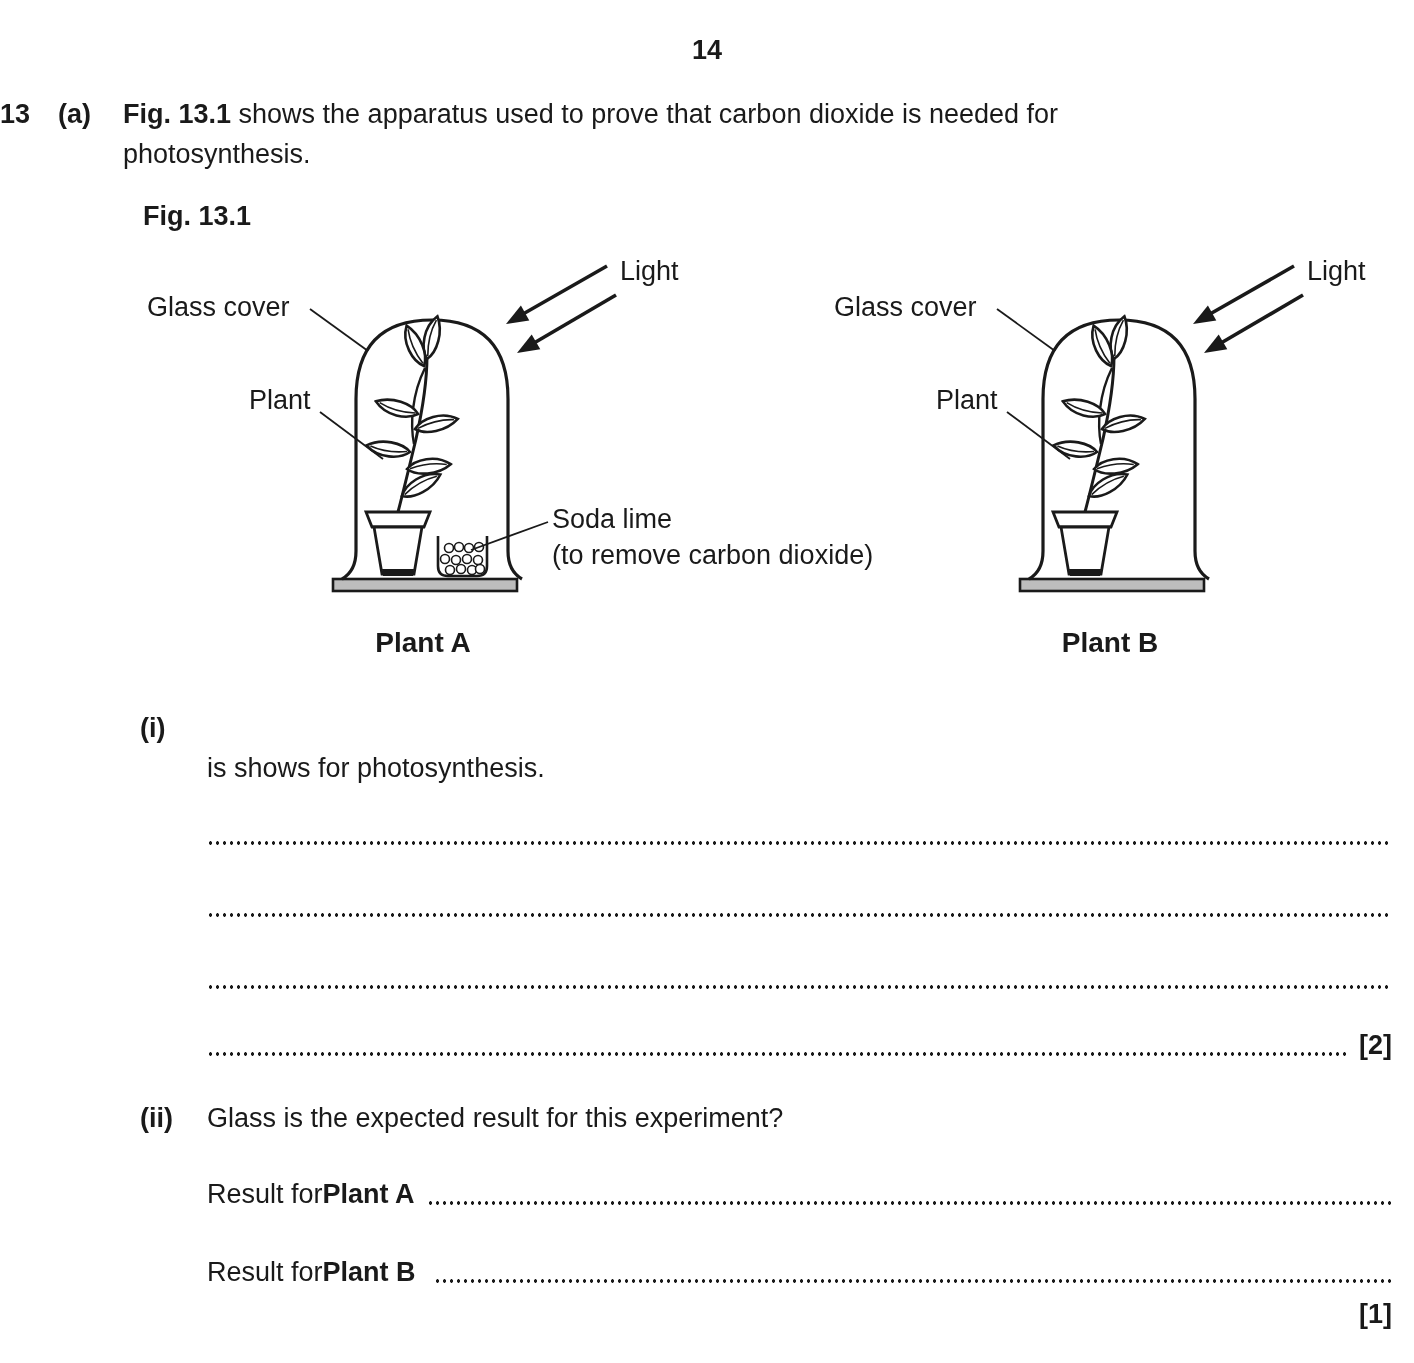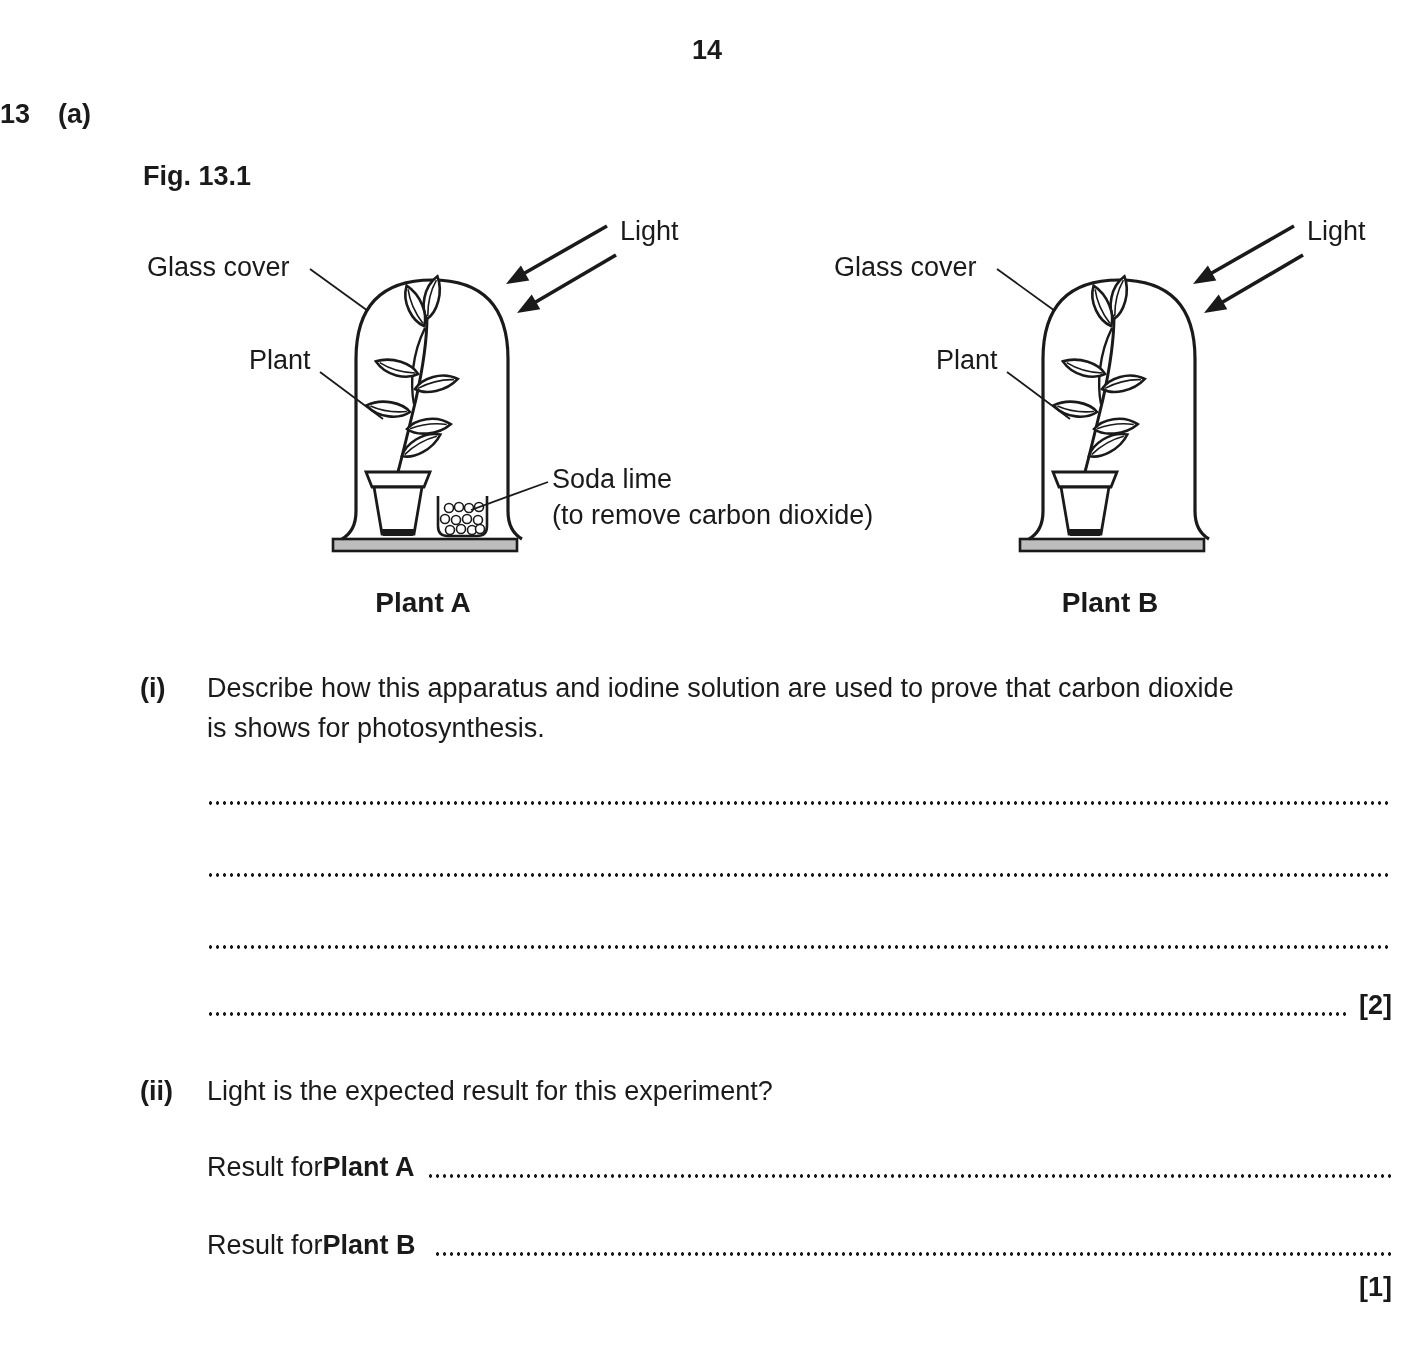--- a/index.html
+++ b/index.html
@@ -31,40 +31,43 @@
     height:6px;
     background-image:radial-gradient(circle, #1a1a1a 1.6px, rgba(0,0,0,0) 1.9px);
     background-size:7px 6px;
     background-repeat:repeat-x;
     background-position:left center;
   }
   .answer-line { margin-bottom:66px; }
   .marks-row { display:flex; align-items:flex-end; margin-top:38px; }
   .marks-row .dotline { flex:1; margin-bottom:5px; }
   .marks-row .marks { margin-left:10px; font-weight:bold; line-height:34px; }
-  .part2-row { margin-top:49px; }
+  .part2-row { margin-top:36px; }
   .result-row { display:flex; align-items:flex-end; margin-left:207px; width:1185px; }
   .result-row .prefix { white-space:pre; }
   .result-row .subject { font-weight:bold; }
   .result-row .dotline { flex:1; margin-left:12px; margin-bottom:8px; }
   .result-a { margin-top:36px; }
   .result-b { margin-top:38px; }
   .result-b .dotline { margin-left:18px; }
   .final-marks { text-align:right; margin-right:22px; margin-top:2px; font-weight:bold; }
 </style>
 </head>
 <body>
 
 <div class="page">
 
   <div class="page-number">14</div>
 
   <div class="q-row">
     <div class="q-num">13</div>
     <div class="q-part">(a)</div>
+    <div class="q-text"><span class="bold">Fig. 13.1</span><span> shows the apparatus used to prove that carbon dioxide is needed for</span><br>
+      <span>photosynthesis.</span>
+    </div>
   </div>
 
   <div class="fig-label">Fig. 13.1</div>
 
   <svg class="figure-svg" viewBox="0 0 1414 420">
     <defs>
       <g id="leaf">
         <path d="M0 0 C 9 -9 30 -12 44 -1 C 30 9 9 8 0 0 Z" fill="#ffffff" stroke="#1a1a1a" stroke-width="2.6"></path>
         <path d="M3 0 C 14 -3 28 -4 40 -1" fill="none" stroke="#1a1a1a" stroke-width="1.6"></path>
       </g>
@@ -161,38 +164,38 @@
       <text x="834" y="72" font-size="27">Glass cover</text>
       <text x="936" y="165" font-size="27">Plant</text>
       <text x="1307" y="36" font-size="27">Light</text>
       <text x="1110" y="408" font-size="28" font-weight="bold" text-anchor="middle">Plant B</text>
     </g>
   </svg>
 
   <div class="sub-row">
     <div class="sub-label">(i)</div>
     <div class="sub-text">
-      <span>Describe how this apparatus and iodine solution are used to prove that carbon dioxide</span><br>
+      <br>
       <span>is shows for photosynthesis.</span>
     </div>
   </div>
 
   <div class="answer-block">
     <div class="dotline answer-line"></div>
     <div class="dotline answer-line"></div>
     <div class="dotline answer-line" style="margin-bottom:0;"></div>
     <div class="marks-row">
       <div class="dotline"></div>
       <span class="marks">[2]</span>
     </div>
   </div>
 
   <div class="sub-row part2-row">
     <div class="sub-label">(ii)</div>
-    <div class="sub-text">Light is the expected result for this experiment?</div>
+    <div class="sub-text">Glass is the expected result for this experiment?</div>
   </div>
 
   <div class="result-row result-a">
     <span class="prefix">Result for</span>
     <span class="subject">Plant A</span>
     <div class="dotline"></div>
   </div>
 
   <div class="result-row result-b">
     <span class="prefix">Result for</span>

